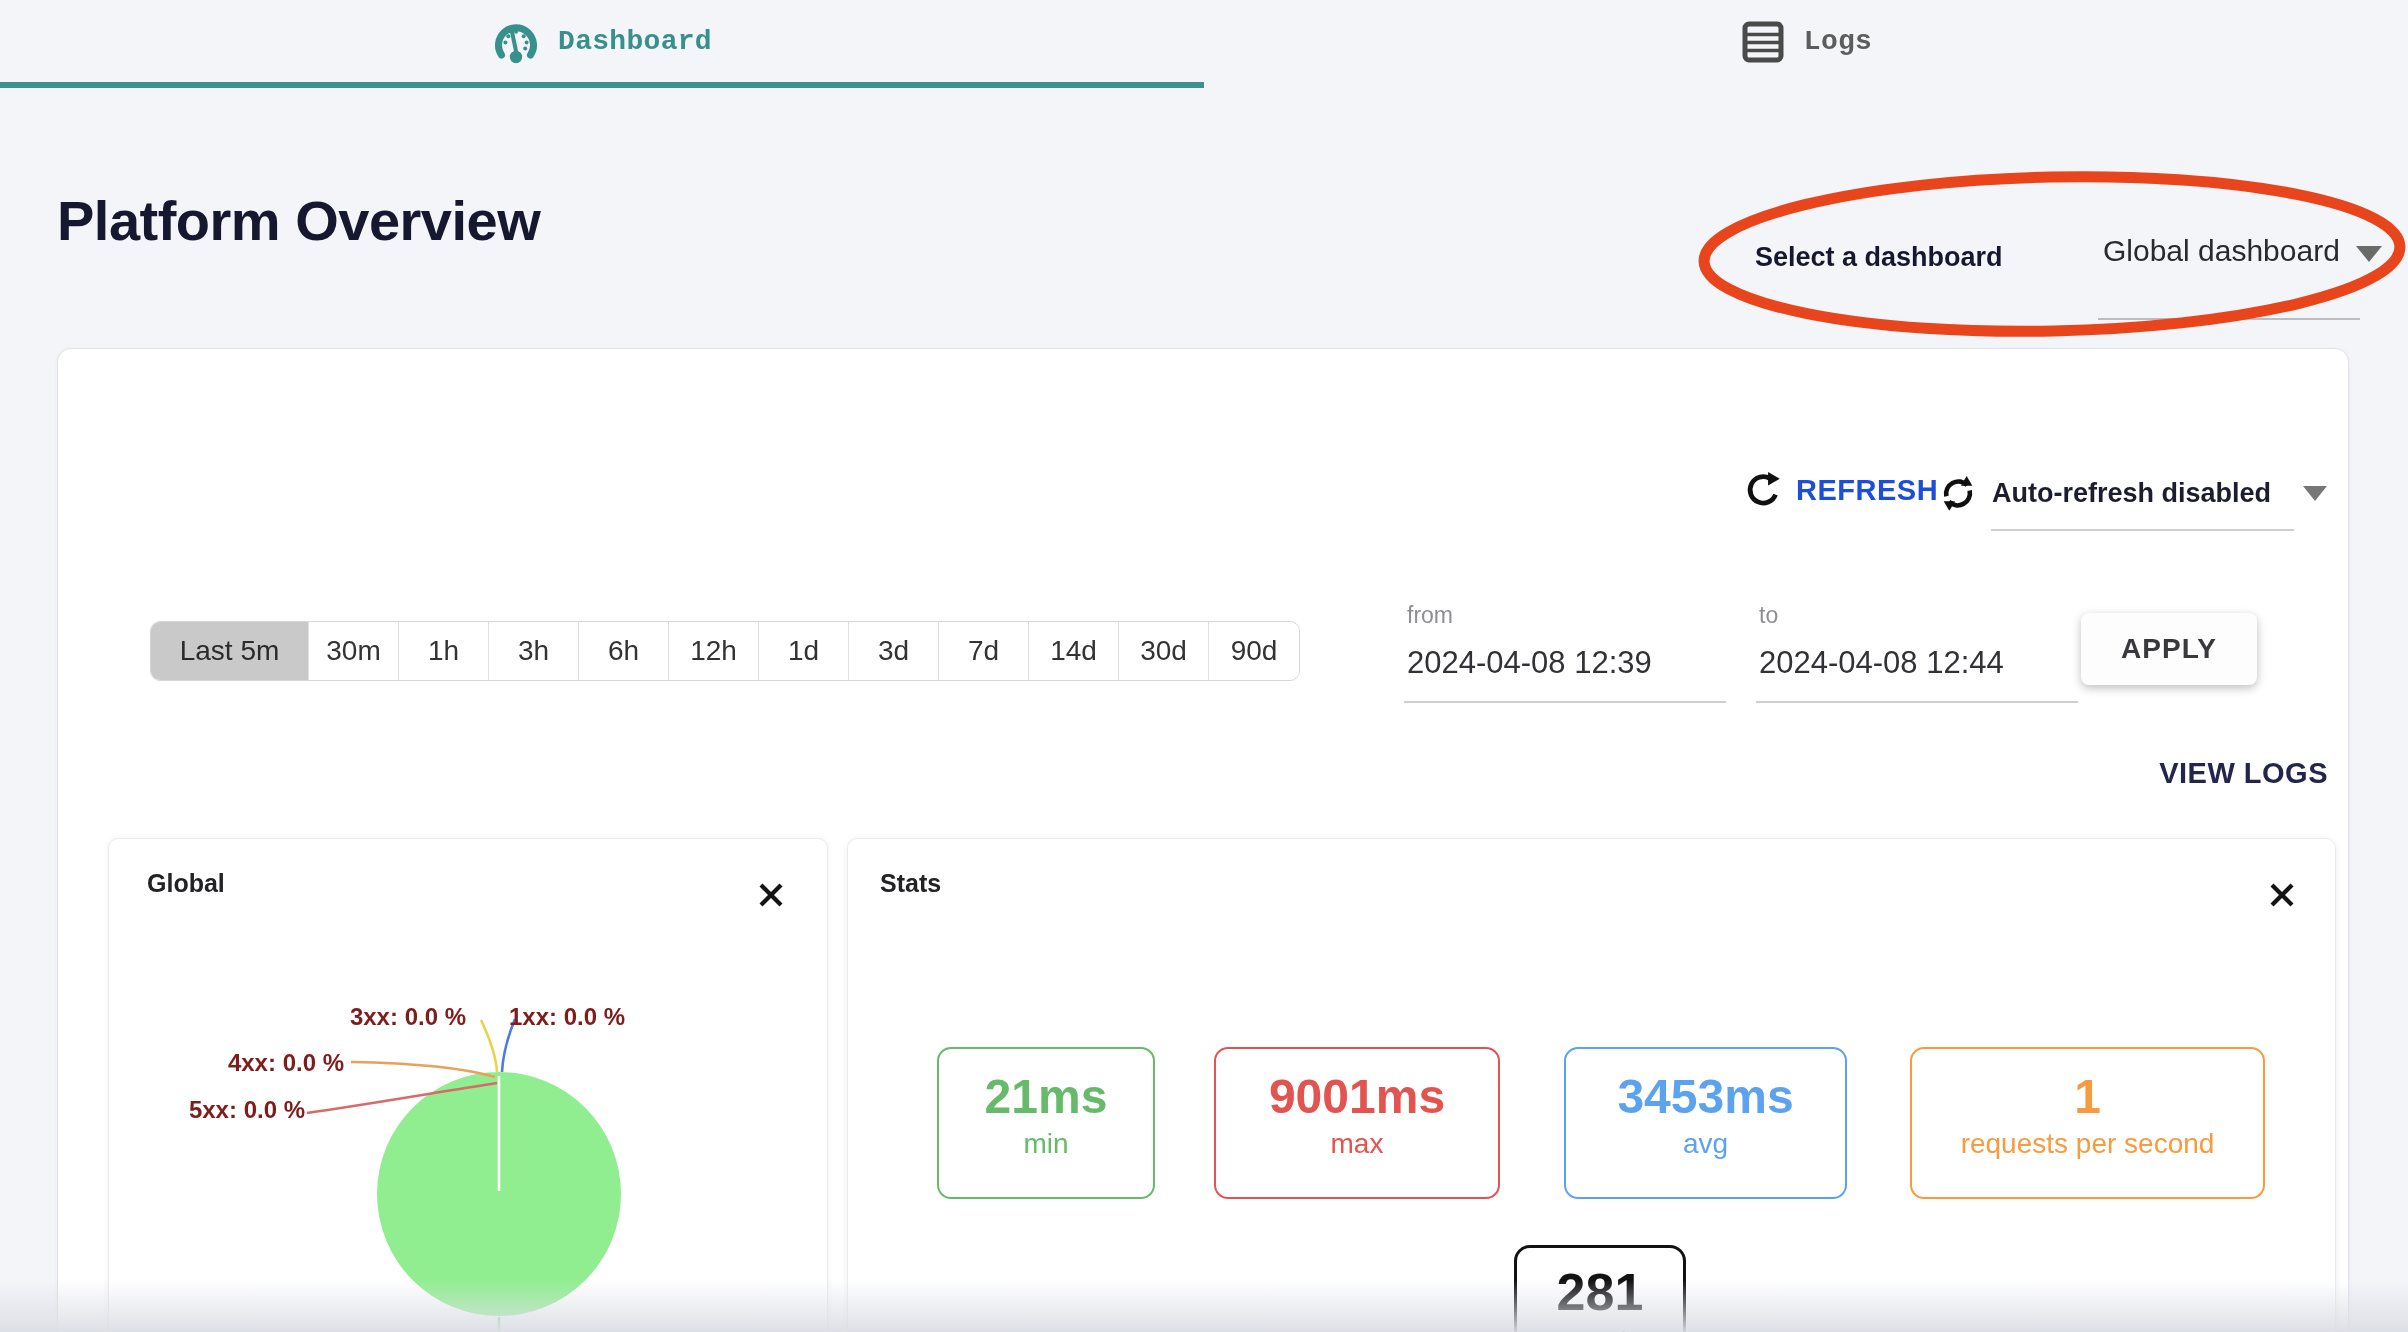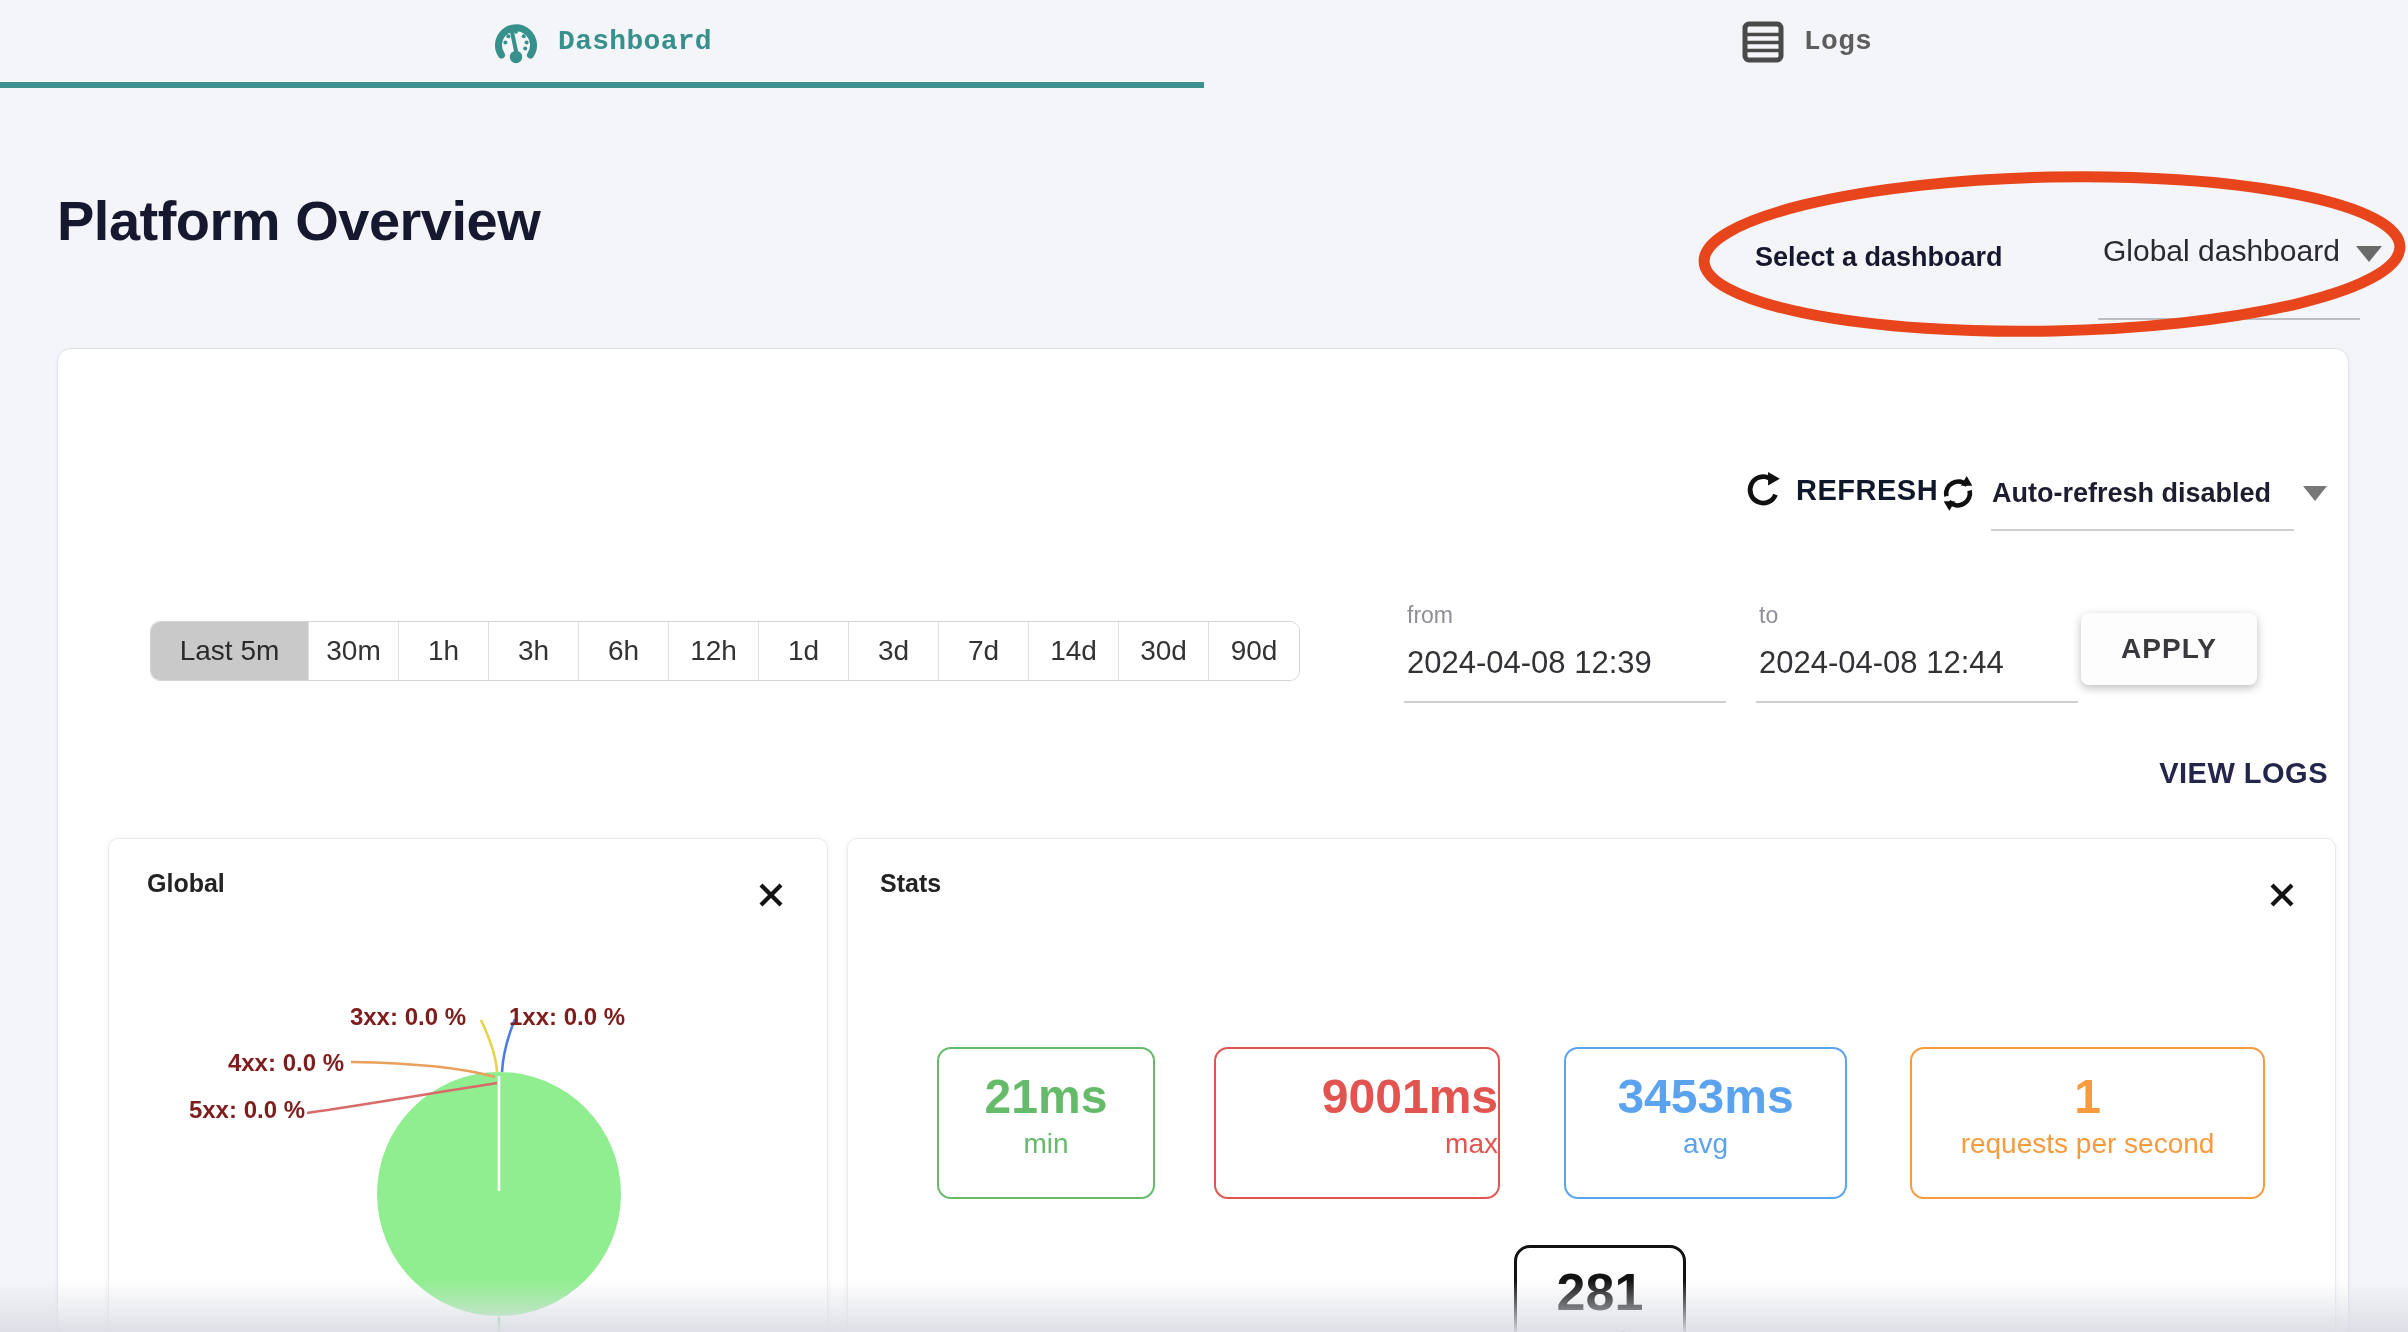--- a/index.html
+++ b/index.html
@@ -28,21 +28,21 @@
 
   
   .annotation { position:absolute; left:1692px; top:166px; width:724px; height:178px; pointer-events:none; }
 
   
   .panel { position:absolute; left:57px; top:348px; width:2292px; height:990px;
     background:#ffffff; border:1px solid #e2e3e8; border-radius:14px 14px 0 0;
     box-shadow:0 1px 4px rgba(30,30,60,.05); }
 
   .refresh-btn { position:absolute; left:1686px; top:122px; display:flex; align-items:center; gap:14px; cursor:pointer; }
-  .refresh-label { font-size:29px; font-weight:800; color:#0f172a; letter-spacing:.5px; }
+  .refresh-label { font-size:29px; font-weight:800; color:#1d4ed8; letter-spacing:.5px; }
   .autorefresh { position:absolute; left:1880px; top:122px; display:flex; align-items:center; gap:14px; cursor:pointer; }
   .autorefresh-label { font-size:27px; font-weight:800; color:#1d1d30; }
   .autorefresh-arrow { margin-left:18px; width:0; height:0; border-left:12px solid transparent; border-right:12px solid transparent; border-top:15px solid #777; }
   .autorefresh-underline { position:absolute; left:1933px; top:180px; width:303px; height:2px; background:#cfcfd3; }
 
   
   .time-group { position:absolute; left:92px; top:272px; height:60px; display:flex;
     border:1px solid #d6d6d8; border-radius:10px; overflow:hidden; background:#fff; }
   .time-btn { width:90px; height:58px; line-height:58px; text-align:center; font-size:28px; color:#333;
     border-right:1px solid #dedee0; background:#fff; cursor:pointer; }
@@ -83,21 +83,21 @@
   .pl-1xx { left:400px; top:164px; text-align:left; }
   .pl-4xx { left:85px;  top:210px; text-align:right; }
   .pl-5xx { left:46px;  top:257px; text-align:right; }
 
   
   .stat-box { position:absolute; top:208px; height:152px; border-radius:14px; border:2.5px solid;
     background:#fff; text-align:center; }
   .stat-value { font-size:48px; font-weight:700; margin-top:20px; }
   .stat-sub   { font-size:28px; margin-top:4px; }
   .sb-min { left:89px;   width:218px; border-color:#66bb6a; color:#66bb6a; }
-  .sb-max { left:366px;  width:286px; border-color:#e25450; color:#e25450;text-align:right; }
+  .sb-max { left:366px;  width:286px; border-color:#e25450; color:#e25450; }
   .sb-avg { left:716px;  width:283px; border-color:#5ba3ee; color:#5ba3ee; }
   .sb-rps { left:1062px; width:355px; border-color:#f79b3e; color:#f79b3e; }
   .sb-total { left:666px; top:406px; width:172px; height:160px; border-color:#121212; color:#121212; border-width:3px; border-radius:16px; }
   .sb-total .stat-value { font-size:52px; margin-top:14px; }
   .sb-total .stat-sub { font-size:28px; }
 
   .bottom-fade { position:absolute; left:0; bottom:0; width:2408px; height:52px;
     background:linear-gradient(to bottom, rgba(226,228,234,0), rgba(220,222,229,.95)); pointer-events:none; z-index:50; }
 
   svg { display:block; }

